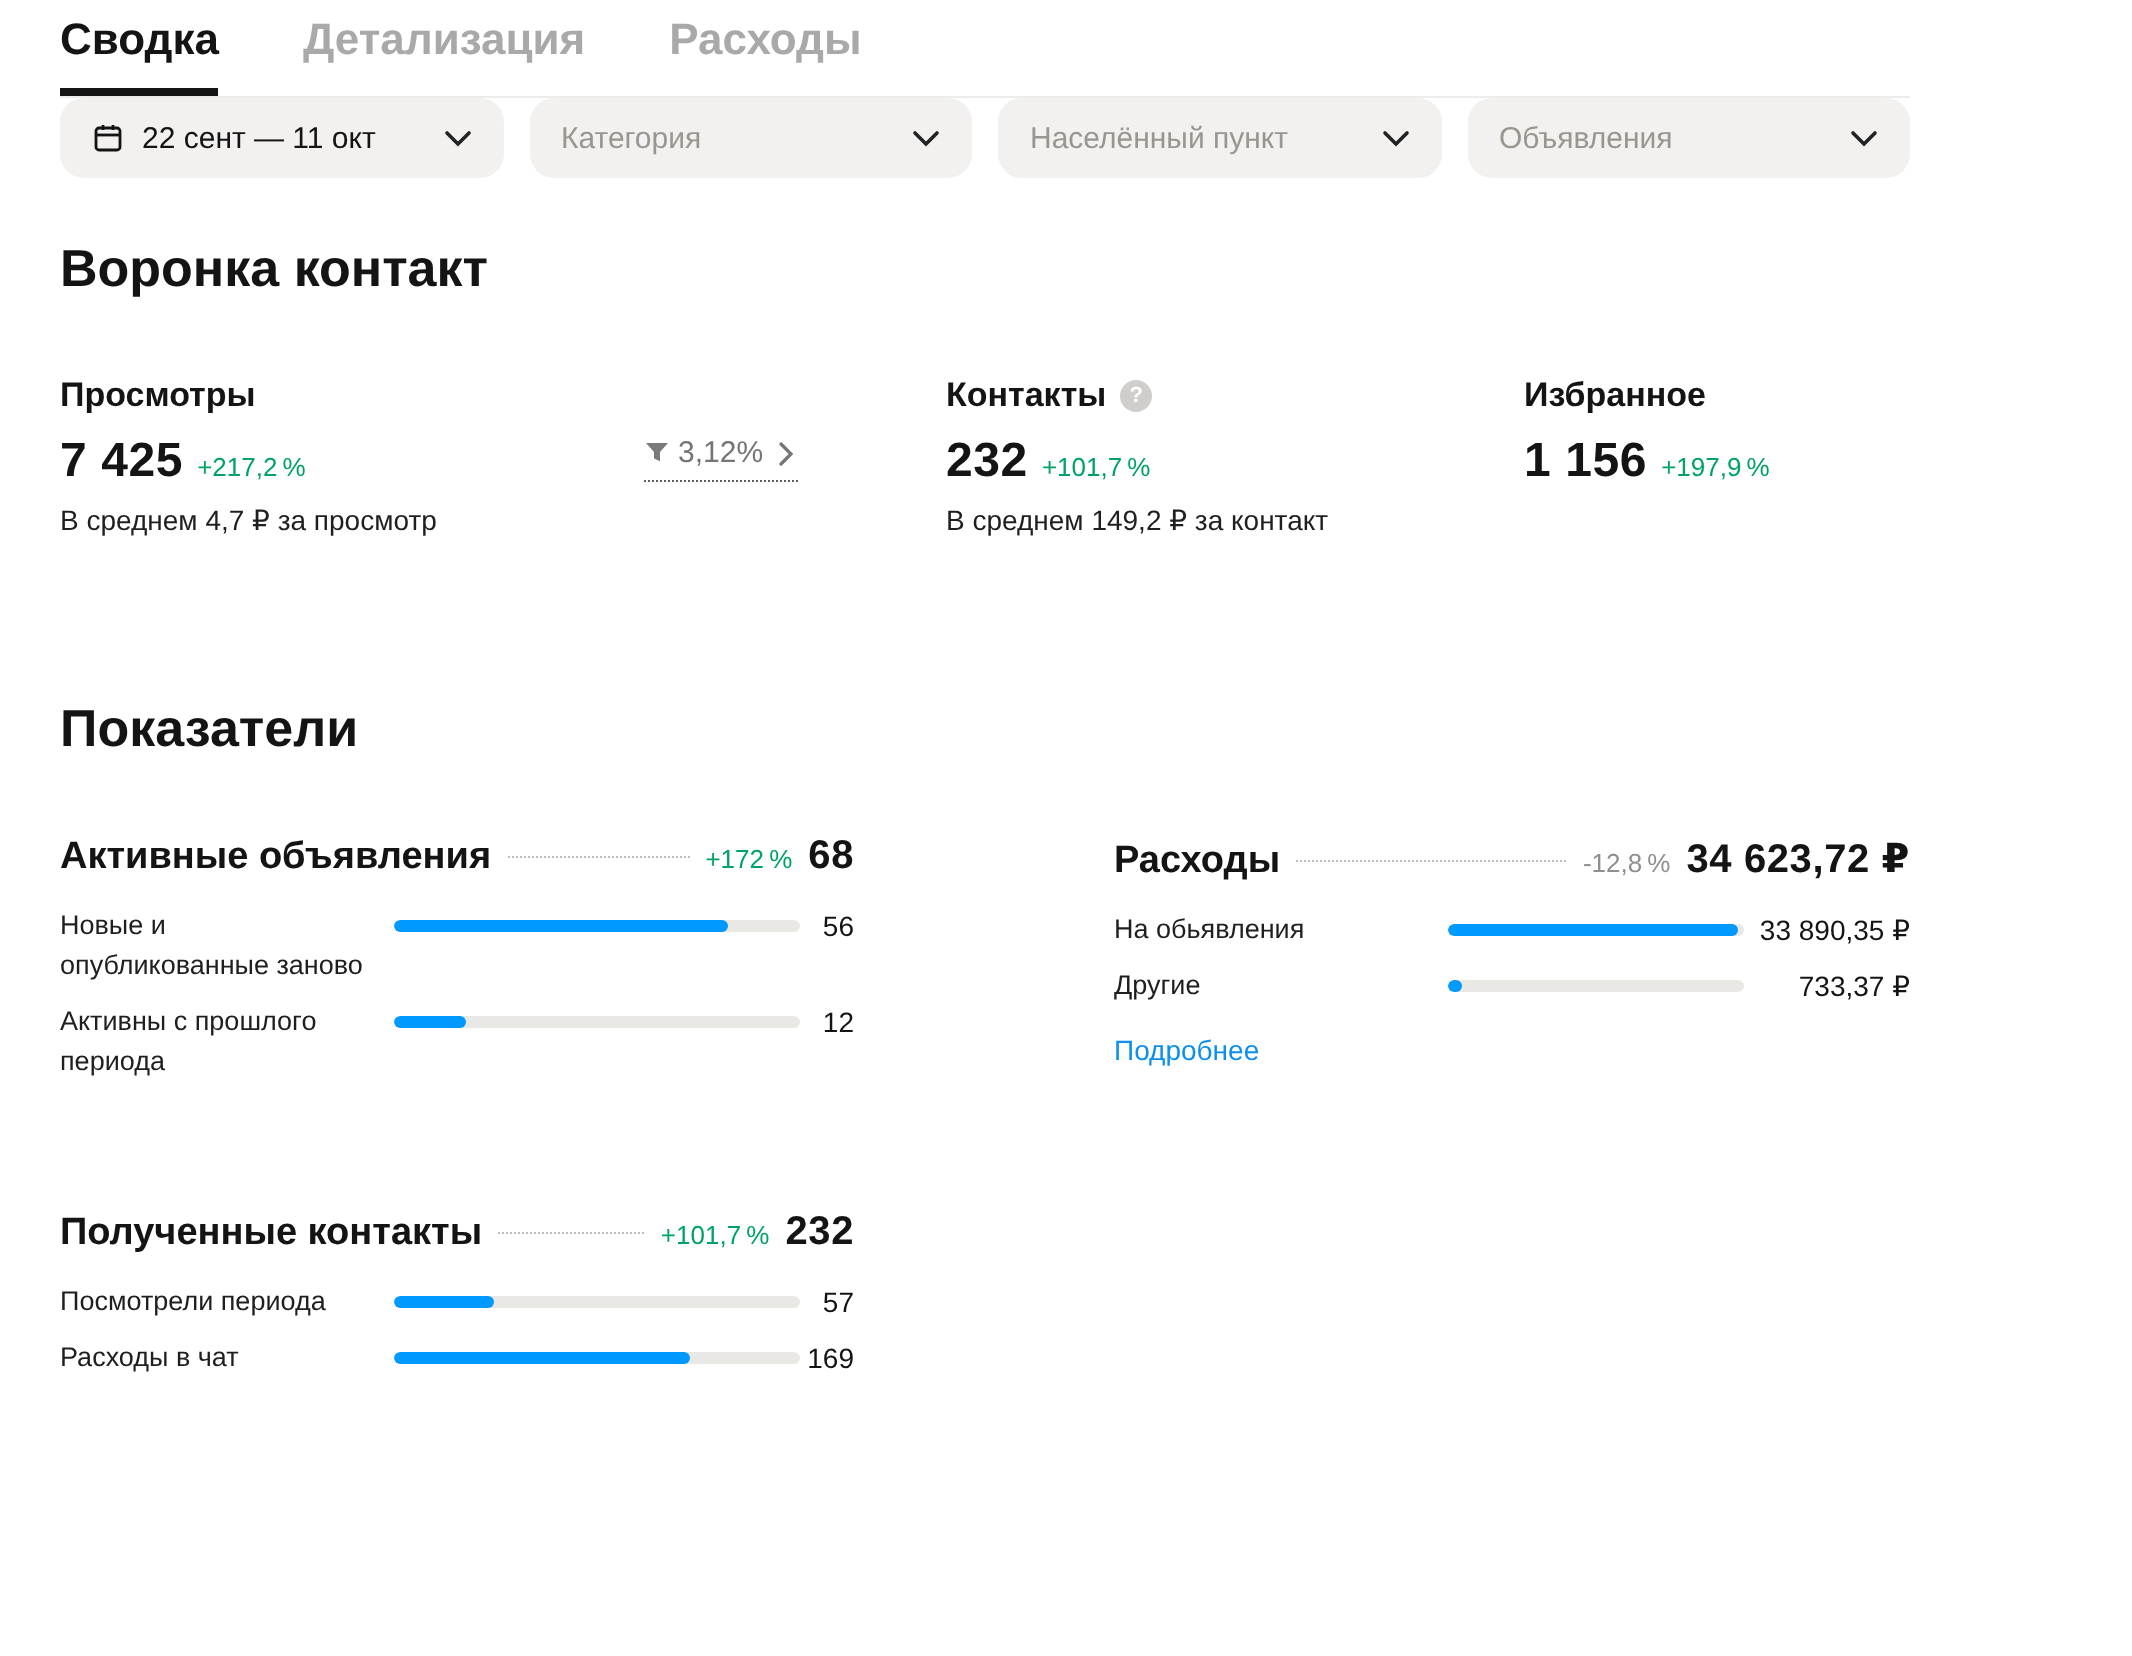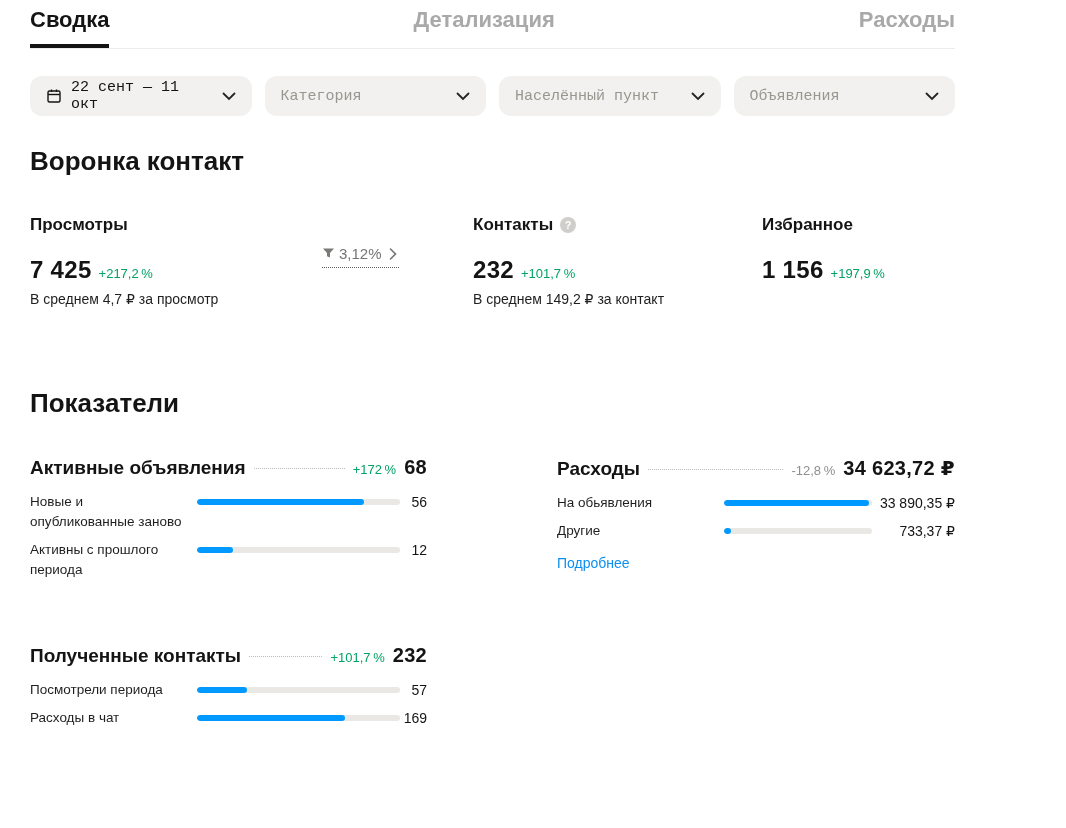--- a/index.html
+++ b/index.html
@@ -5,30 +5,30 @@
   * { margin:0; padding:0; box-sizing:border-box; }
   html,body { background:#ffffff; }
   body {
     width:1066px; height:828px; overflow:hidden;
     font-family:"Liberation Sans","DejaVu Sans",sans-serif;
     color:#141414;
   }
   .page { width:955px; padding:6px 0 0 30px; }
 
   
-  .tabs { display:flex; gap:30px; border-bottom:1px solid #ececea;justify-content:space-between; }
+  .tabs { display:flex; gap:42px; border-bottom:1px solid #ececea; }
   .tab {
     font-size:22px; font-weight:700; line-height:28px;
     padding-bottom:10px; border-bottom:4px solid transparent;
     color:#a9a9a9; cursor:pointer; white-space:nowrap;
   }
   .tab.active { color:#141414; border-bottom-color:#141414; }
 
   
-  .filters { margin-top:27px; display:grid; grid-template-columns:repeat(4,1fr); gap:13px;font-family:Liberation Mono, monospace; }
+  .filters { display:grid; grid-template-columns:repeat(4,1fr); gap:13px; }
   .pill {
     height:40px; background:#f2f1ef; border:none; border-radius:12px;
     display:flex; align-items:center; padding:0 16px; cursor:pointer;
     font-family:inherit; font-size:15px; text-align:left;
   }
   .pill .pill-text { flex:1; color:#98978f; }
   .pill .pill-text.dark { color:#141414; }
   .pill .cal { display:flex; margin-right:9px; }
   .pill .chev { display:flex; margin-left:8px; }
 
@@ -37,21 +37,21 @@
   .h1.second { margin-top:80px; }
 
   
   .funnel { margin-top:38px; display:grid; grid-template-columns:292px 151px 289px 1fr; }
   .m-label { font-size:17px; font-weight:700; line-height:22px; display:flex; align-items:center; }
   .help {
     width:16px; height:16px; border-radius:50%; background:#cfceca; color:#ffffff;
     font-size:11px; font-weight:700; display:inline-flex; align-items:center; justify-content:center;
     margin-left:7px; cursor:pointer;
   }
-  .m-valrow { margin-top:20px; display:flex; align-items:baseline; }
+  .m-valrow { margin-top:8px; display:flex; align-items:baseline; }
   .m-value { font-size:24px; font-weight:700; line-height:28px; letter-spacing:.3px; }
   .delta { font-size:13px; margin-left:7px; }
   .green { color:#00a365; }
   .gray { color:#8f8f8f; }
   .m-note { margin-top:6px; font-size:14px; line-height:18px; color:#1f1f1f; }
   .conv-cell { padding-top:31px; }
   .conv {
     background:none; border:none; cursor:pointer; font-family:inherit;
     display:inline-flex; align-items:center; gap:4px;
     font-size:15px; color:#757575; padding:0 2px 5px 0;

